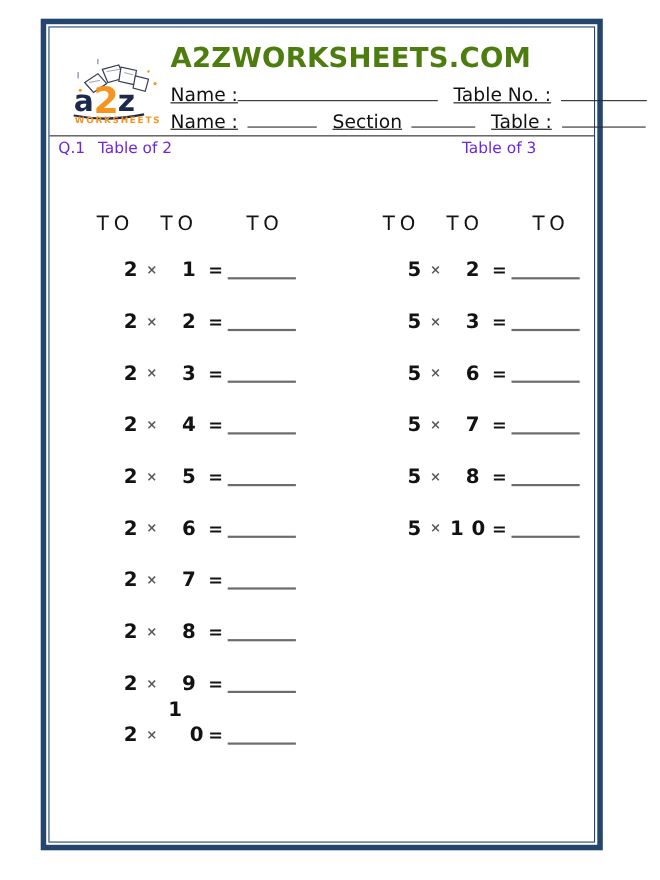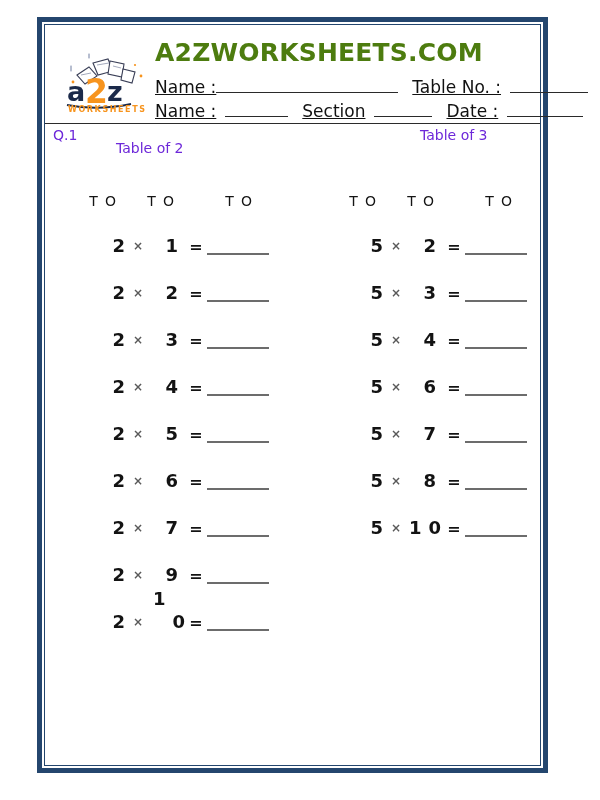--- a/index.html
+++ b/index.html
@@ -113,34 +113,33 @@
     color: #6d28d9;
   }
   #q-number {
     position: absolute;
     left: 8px;
     top: 3px;
   }
   #q-left-title {
     position: absolute;
     left: 44px;
-    top: 16px;
-    margin-left: 27px;
+    top: 3px;
   }
   #q-right-title {
     position: absolute;
     left: 375px;
     top: 3px;
   }
 
   
   .to-header {
     position: absolute;
     top: 168px;
-    font-size: 14px;
+    font-size: 18px;
     color: #141414;
     white-space: nowrap;
   }
   #to-left  { left: 40px; }
   #to-right { left: 300px; }
   .to-pair {
     display: inline-block;
     white-space: nowrap;
   }
   .to-pair .t { display: inline-block; width: 17px; text-align: center; }
@@ -252,21 +251,21 @@
       </svg>
     </div>
 
     <div id="brand-title">A2ZWORKSHEETS.COM</div>
 
     <div class="field-row" id="row-name">
       <span class="fld fld-label">Name :</span><span class="blank-line bl-name"></span><span class="gap-md"></span><span class="fld fld-label">Table No. :</span><span class="gap-sm"></span><span class="blank-line bl-roll"></span>
     </div>
 
     <div class="field-row" id="row-class">
-      <span class="fld fld-label">Name :</span><span class="gap-sm"></span><span class="blank-line bl-class"></span><span class="gap-md"></span><span class="fld fld-label">Section</span><span class="gap-sm"></span><span class="blank-line bl-section"></span><span class="gap-md"></span><span class="fld fld-label">Date :</span><span class="gap-sm"></span><span class="blank-line bl-date"></span>
+      <span class="fld fld-label">Name :</span><span class="gap-sm"></span><span class="blank-line bl-class"></span><span class="gap-md"></span><span class="fld fld-label">Section</span><span class="gap-sm"></span><span class="blank-line bl-section"></span><span class="gap-md"></span><span class="fld fld-label">Table :</span><span class="gap-sm"></span><span class="blank-line bl-date"></span>
     </div>
   </div>
 
   <div id="qstrip">
     <span id="q-number">Q.1</span>
     <span id="q-left-title">Table of 2</span>
     <span id="q-right-title">Table of 3</span>
   </div>
 
   <div class="to-header" id="to-left">
@@ -278,27 +277,27 @@
   </div>
 
   <div class="eq-col" id="col-left">
         <div class="eq-row"><span class="op-a">2</span><span class="times">×</span><span class="op-b">1</span><span class="eq-sign">=</span><span class="answer-blank"></span></div>
         <div class="eq-row"><span class="op-a">2</span><span class="times">×</span><span class="op-b">2</span><span class="eq-sign">=</span><span class="answer-blank"></span></div>
         <div class="eq-row"><span class="op-a">2</span><span class="times">×</span><span class="op-b">3</span><span class="eq-sign">=</span><span class="answer-blank"></span></div>
         <div class="eq-row"><span class="op-a">2</span><span class="times">×</span><span class="op-b">4</span><span class="eq-sign">=</span><span class="answer-blank"></span></div>
         <div class="eq-row"><span class="op-a">2</span><span class="times">×</span><span class="op-b">5</span><span class="eq-sign">=</span><span class="answer-blank"></span></div>
         <div class="eq-row"><span class="op-a">2</span><span class="times">×</span><span class="op-b">6</span><span class="eq-sign">=</span><span class="answer-blank"></span></div>
         <div class="eq-row"><span class="op-a">2</span><span class="times">×</span><span class="op-b">7</span><span class="eq-sign">=</span><span class="answer-blank"></span></div>
+        <div class="eq-row"><span class="op-a">2</span><span class="times">×</span><span class="op-b">8</span><span class="eq-sign">=</span><span class="answer-blank"></span></div>
         <div class="eq-row"><span class="op-a">2</span><span class="times">×</span><span class="op-b">9</span><span class="eq-sign">=</span><span class="answer-blank"></span></div>
         <div class="eq-row split-ten"><span class="op-a">2</span><span class="times">×</span><span class="op-b">0</span><span class="eq-sign">=</span><span class="answer-blank"></span><span class="floating-one">1</span></div>
       </div>
   <div class="eq-col" id="col-right">
         <div class="eq-row"><span class="op-a">5</span><span class="times">×</span><span class="op-b">2</span><span class="eq-sign">=</span><span class="answer-blank"></span></div>
         <div class="eq-row"><span class="op-a">5</span><span class="times">×</span><span class="op-b">3</span><span class="eq-sign">=</span><span class="answer-blank"></span></div>
-        <div class="eq-row"><span class="op-a">5</span><span class="times">×</span><span class="op-b">4</span><span class="eq-sign">=</span><span class="answer-blank"></span></div>
         <div class="eq-row"><span class="op-a">5</span><span class="times">×</span><span class="op-b">6</span><span class="eq-sign">=</span><span class="answer-blank"></span></div>
         <div class="eq-row"><span class="op-a">5</span><span class="times">×</span><span class="op-b">7</span><span class="eq-sign">=</span><span class="answer-blank"></span></div>
         <div class="eq-row"><span class="op-a">5</span><span class="times">×</span><span class="op-b">8</span><span class="eq-sign">=</span><span class="answer-blank"></span></div>
         <div class="eq-row"><span class="op-a">5</span><span class="times">×</span><span class="op-b">10</span><span class="eq-sign">=</span><span class="answer-blank"></span></div>
       </div>
 
 </div>
 </div>
 
 </body></html>

